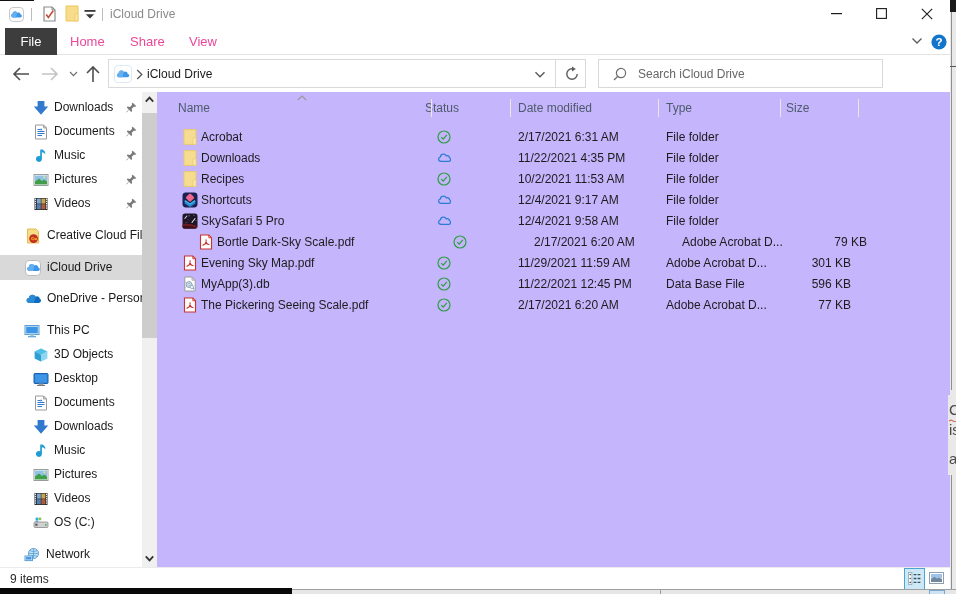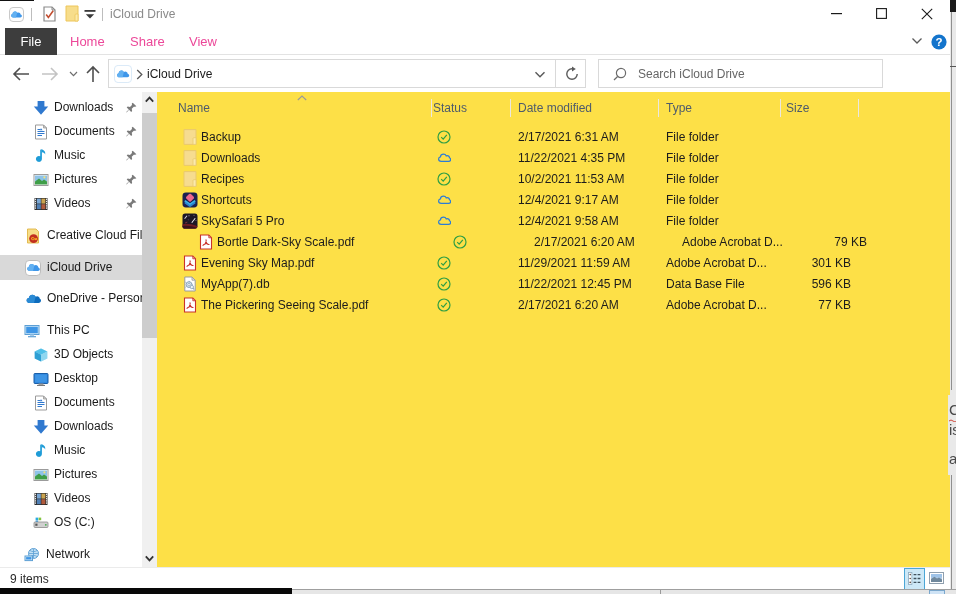--- a/index.html
+++ b/index.html
@@ -33,21 +33,21 @@
 .srow { position:absolute; left:0; width:142px; height:24px; }
 .srow .lbl { position:absolute; top:4px; font-size:12px; color:#1a1a1a; white-space:nowrap; }
 .srow .ic  { position:absolute; top:4px; width:16px; height:16px; }
 .pin { position:absolute; left:125px; top:5px; width:13px; height:13px; }
 
 
 #sscroll { position:absolute; left:142px; top:0; width:15px; height:475px; background:#f0f0f0; }
 #sthumb { position:absolute; left:0; top:21px; width:15px; height:225px; background:#cdcdcd; }
 
 
-#list { position:absolute; left:157px; top:0; width:793px; height:475px; background:#fde047; }
+#list { position:absolute; left:157px; top:0; width:793px; height:475px; background:#c4b5fd; }
 .hdr { position:absolute; top:9px; font-size:12px; color:#4e5b6b; white-space:nowrap; }
 .hsep { position:absolute; top:7px; width:1px; height:18px; background:#ebe7df; }
 .frow { position:absolute; left:0; width:793px; height:21px; }
 .fname { position:absolute; left:44px; top:3px; font-size:12px; color:#1c1c1c; white-space:nowrap; }
 .fdate { position:absolute; left:361px; top:3px; font-size:12px; color:#1c1c1c; white-space:nowrap; }
 .ftype { position:absolute; left:509px; top:3px; font-size:12px; color:#1c1c1c; white-space:nowrap; }
 .fsize { position:absolute; left:574px; top:3px; width:120px; text-align:right; font-size:12px; color:#1c1c1c; }
 .ficon { position:absolute; left:25px; top:2px; width:16px; height:16px; }
 .stat  { position:absolute; left:280px; top:3px; width:14px; height:14px; }
 
@@ -431,35 +431,35 @@
         <div id="sthumb"></div>
         <svg class="abs" style="left:3px;top:463px;" width="9" height="7" viewBox="0 0 9 7">
             <path d="M0.8 1.4 L4.5 5.4 L8.2 1.4" fill="none" stroke="#333" stroke-width="1.8"></path>
           </svg>
       </div>
       <div id="list">
         <svg class="abs" style="left:140px;top:3px;" width="10" height="6" viewBox="0 0 10 6">
             <path d="M0.8 5 L5 1 L9.2 5" fill="none" stroke="#9a9a9a" stroke-width="1.1"></path>
           </svg>
         <div class="hdr" style="left:21px;">Name</div>
-        <div class="hdr" style="left:276px;">Status</div>
+        <div class="hdr" style="left:268px;">Status</div>
         <div class="hdr" style="left:361px;">Date modified</div>
         <div class="hdr" style="left:509px;">Type</div>
         <div class="hdr" style="left:629px;">Size</div>
         <div class="hsep" style="left:274px;"></div>
         <div class="hsep" style="left:353px;"></div>
         <div class="hsep" style="left:501px;"></div>
         <div class="hsep" style="left:623px;"></div>
         <div class="hsep" style="left:701px;"></div>
 
         <div class="frow" style="top:35px;">
             <svg class="ficon" width="16" height="16">
               <use href="#i-fold"></use>
             </svg>
-            <span class="fname">Backup</span>
+            <span class="fname">Acrobat</span>
             <svg class="stat" width="14" height="14">
               <use href="#i-chk"></use>
             </svg>
             <span class="fdate">2/17/2021 6:31 AM</span>
             <span class="ftype">File folder</span>
           </div>
         <div class="frow" style="top:56px;">
             <svg class="ficon" width="16" height="16">
               <use href="#i-fold"></use>
             </svg>
@@ -524,21 +524,21 @@
               <use href="#i-chk"></use>
             </svg>
             <span class="fdate">11/29/2021 11:59 AM</span>
             <span class="ftype">Adobe Acrobat D...</span>
             <span class="fsize">301 KB</span>
           </div>
         <div class="frow" style="top:182px;">
             <svg class="ficon" width="16" height="16">
               <use href="#i-db"></use>
             </svg>
-            <span class="fname">MyApp(7).db</span>
+            <span class="fname">MyApp(3).db</span>
             <svg class="stat" width="14" height="14">
               <use href="#i-chk"></use>
             </svg>
             <span class="fdate">11/22/2021 12:45 PM</span>
             <span class="ftype">Data Base File</span>
             <span class="fsize">596 KB</span>
           </div>
         <div class="frow" style="top:203px;">
             <svg class="ficon" width="16" height="16">
               <use href="#i-pdf"></use>

